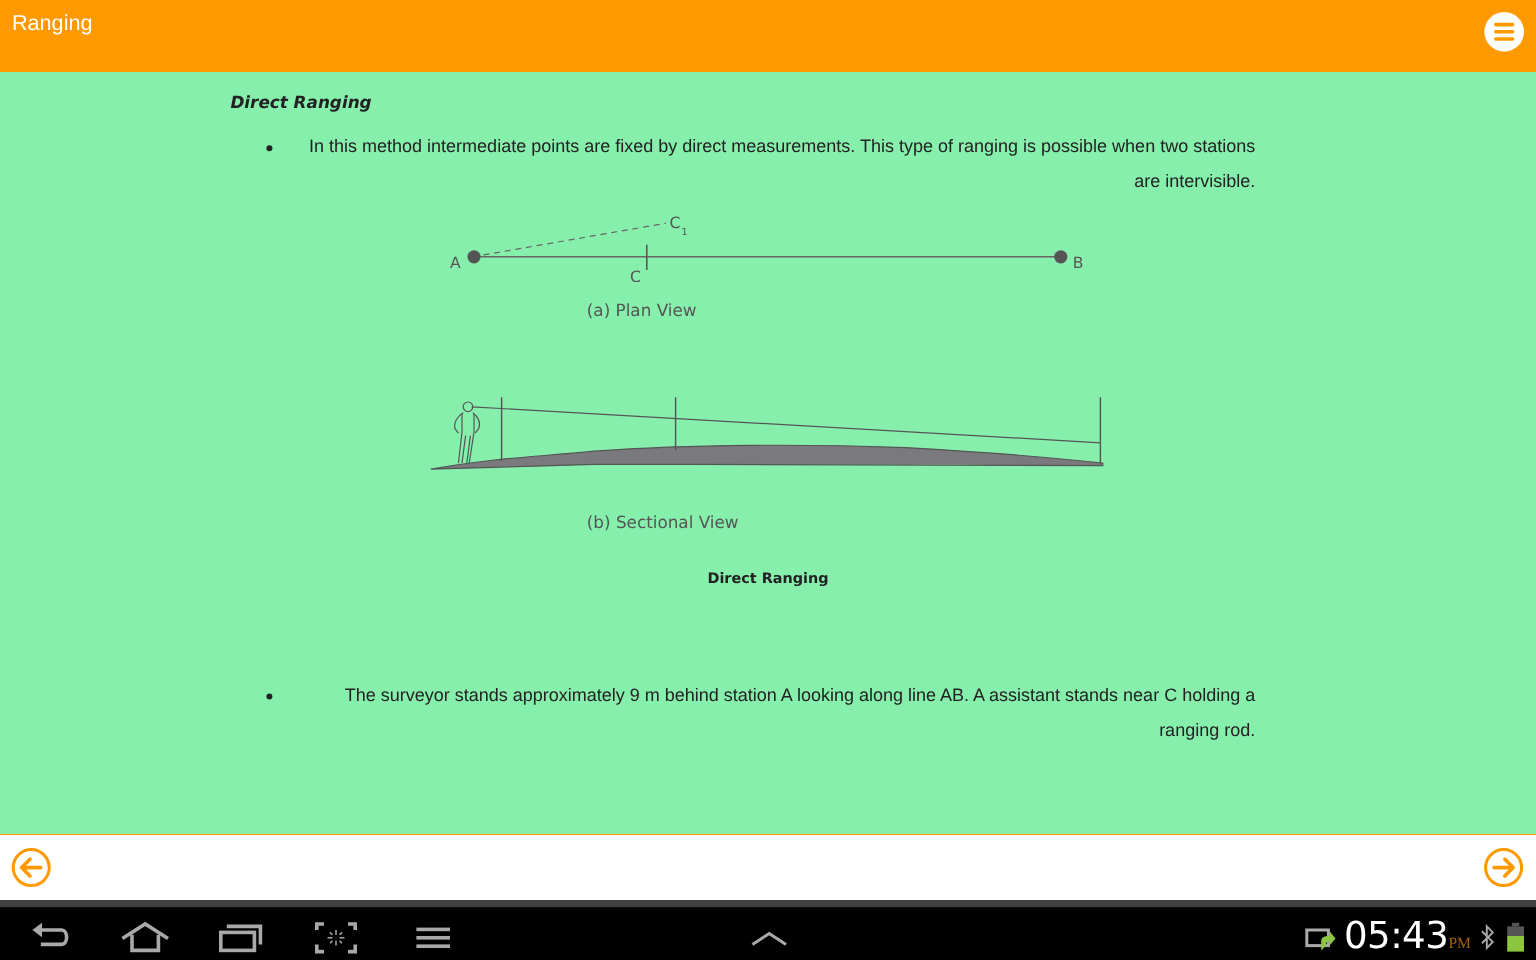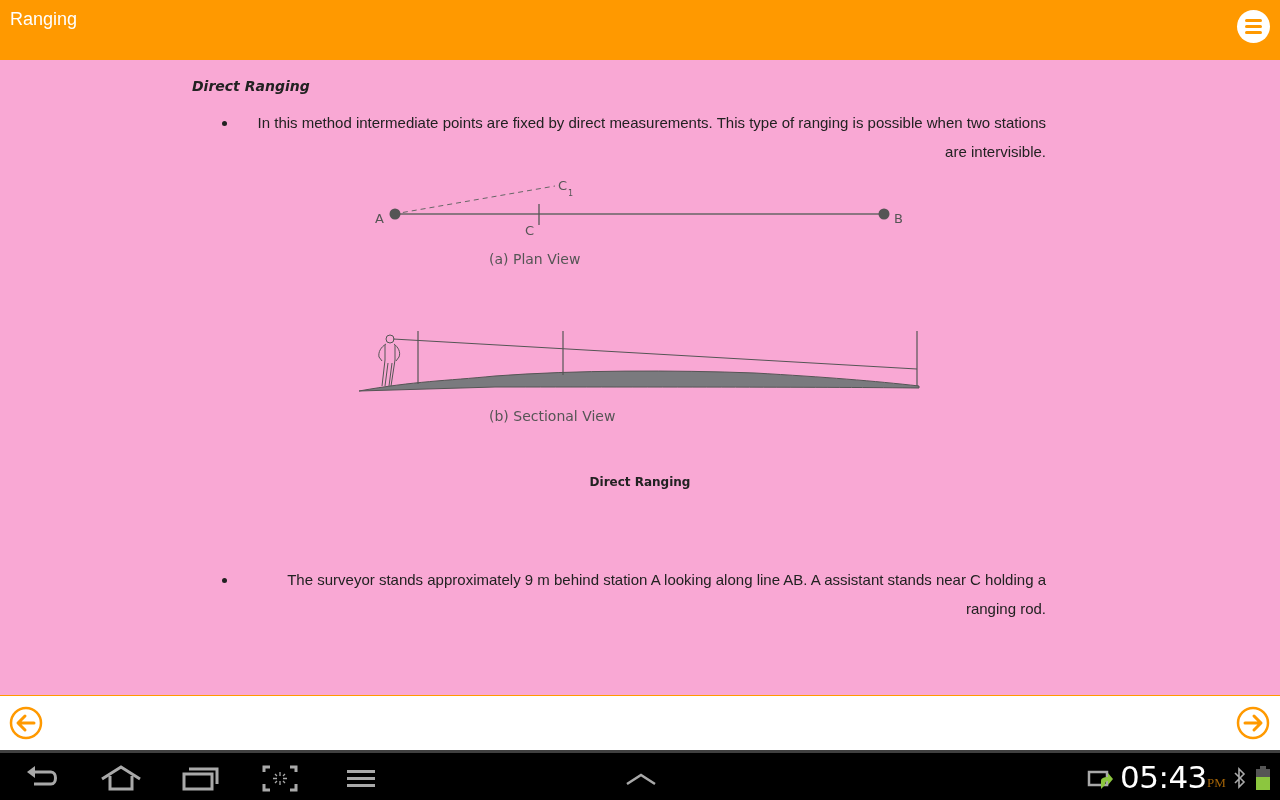--- a/index.html
+++ b/index.html
@@ -17,21 +17,21 @@
     .menu-btn {
       position: absolute; left: 1237px; top: 10px; width: 33px; height: 33px;
       border-radius: 50%; background: #ffffff; cursor: pointer;
     }
     .menu-btn span {
       position: absolute; left: 8px; width: 17px; height: 3px; background: #ff9900; border-radius: 2px;
     }
 
     .content {
       position: absolute; left: 0; top: 60px; width: 1280px; height: 635px;
-      background: #f9a8d4; overflow: hidden;
+      background: #86efac; overflow: hidden;
     }
     .section-title {
       position: absolute; left: 192px; top: 18px;
       font-family: "DejaVu Sans", sans-serif; font-weight: bold; font-style: italic;
       font-size: 14px; color: #222;
     }
     .bullet {
       position: absolute; left: 236px; width: 810px;
       font-size: 15px; line-height: 29px; color: #222; text-align: right;
     }
@@ -54,21 +54,21 @@
     .footer-divider {
       position: absolute; left: 0; top: 695px; width: 1280px; height: 1px; background: #ff9900;
     }
     .footer-nav {
       position: absolute; left: 0; top: 696px; width: 1280px; height: 54px; background: #ffffff;
     }
     .nav-arrow { position: absolute; top: 10px; width: 34px; height: 34px; cursor: pointer; }
 
     .system-bar {
       position: absolute; left: 0; top: 750px; width: 1280px; height: 50px; background: #000;
-      border-top: 3px solid #404040;
+      border-top: 6px solid #404040;
     }
     .sys-btn { position: absolute; top: 10px; cursor: pointer; }
     .clock {
       position: absolute; left: 1120px; top: 6px; color: #fff;
       font-family: "DejaVu Sans", sans-serif; font-size: 31px; font-weight: normal; letter-spacing: -0.5px;
     }
     .ampm {
       position: absolute; left: 1207px; top: 22px; color: #a16207;
       font-family: Liberation Serif, serif; font-size: 13px;
     }
@@ -113,21 +113,21 @@
     <line x1="562" y1="6" x2="562" y2="61" stroke="#555" stroke-width="1.2"></line>
 
     <line x1="38" y1="14" x2="562" y2="44" stroke="#555" stroke-width="1"></line>
 
     <g stroke="#555" stroke-width="1" fill="none">
       <circle cx="35" cy="14" r="4"></circle>
       <path d="M31,19 C26,22 23,27 24,32 L27,36 M39,19 C43,22 46,27 44,32 L41,36"></path>
       <path d="M30,20 L30,35 L27,61 M40,20 L40,35 L36,61 M33,38 L30,61 M37,38 L34,61"></path>
     </g>
   </svg>
-  <div class="caption-b" style="left:489px; top:348px;">(b) Sectional View</div>
+  <div class="caption-b" style="left:489px; top:368px;">(b) Sectional View</div>
 
   <div class="figure-title">Direct Ranging</div>
 
   <div class="bullet" style="top:505px">The surveyor stands approximately 9 m behind station A looking along line AB. A assistant stands near C holding a ranging rod.</div>
 </div>
 
 <div class="footer-divider"></div>
 <div class="footer-nav">
   <svg class="nav-arrow" style="left:9px;" viewBox="0 0 34 34">
     <circle cx="17" cy="17" r="15" fill="none" stroke="#ff9900" stroke-width="2.5"></circle>

